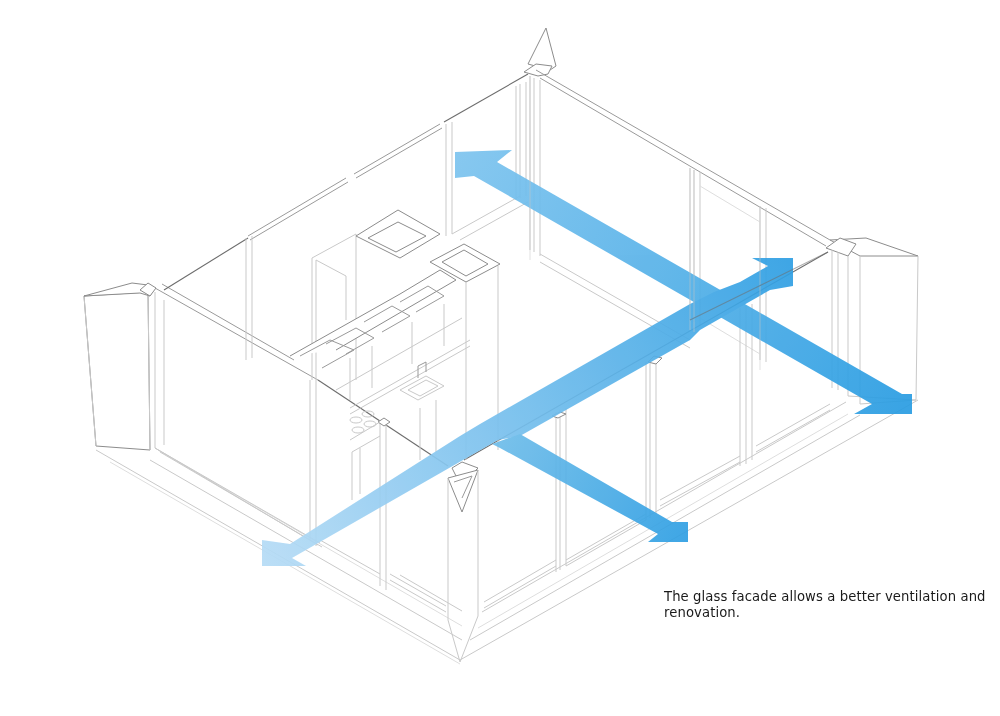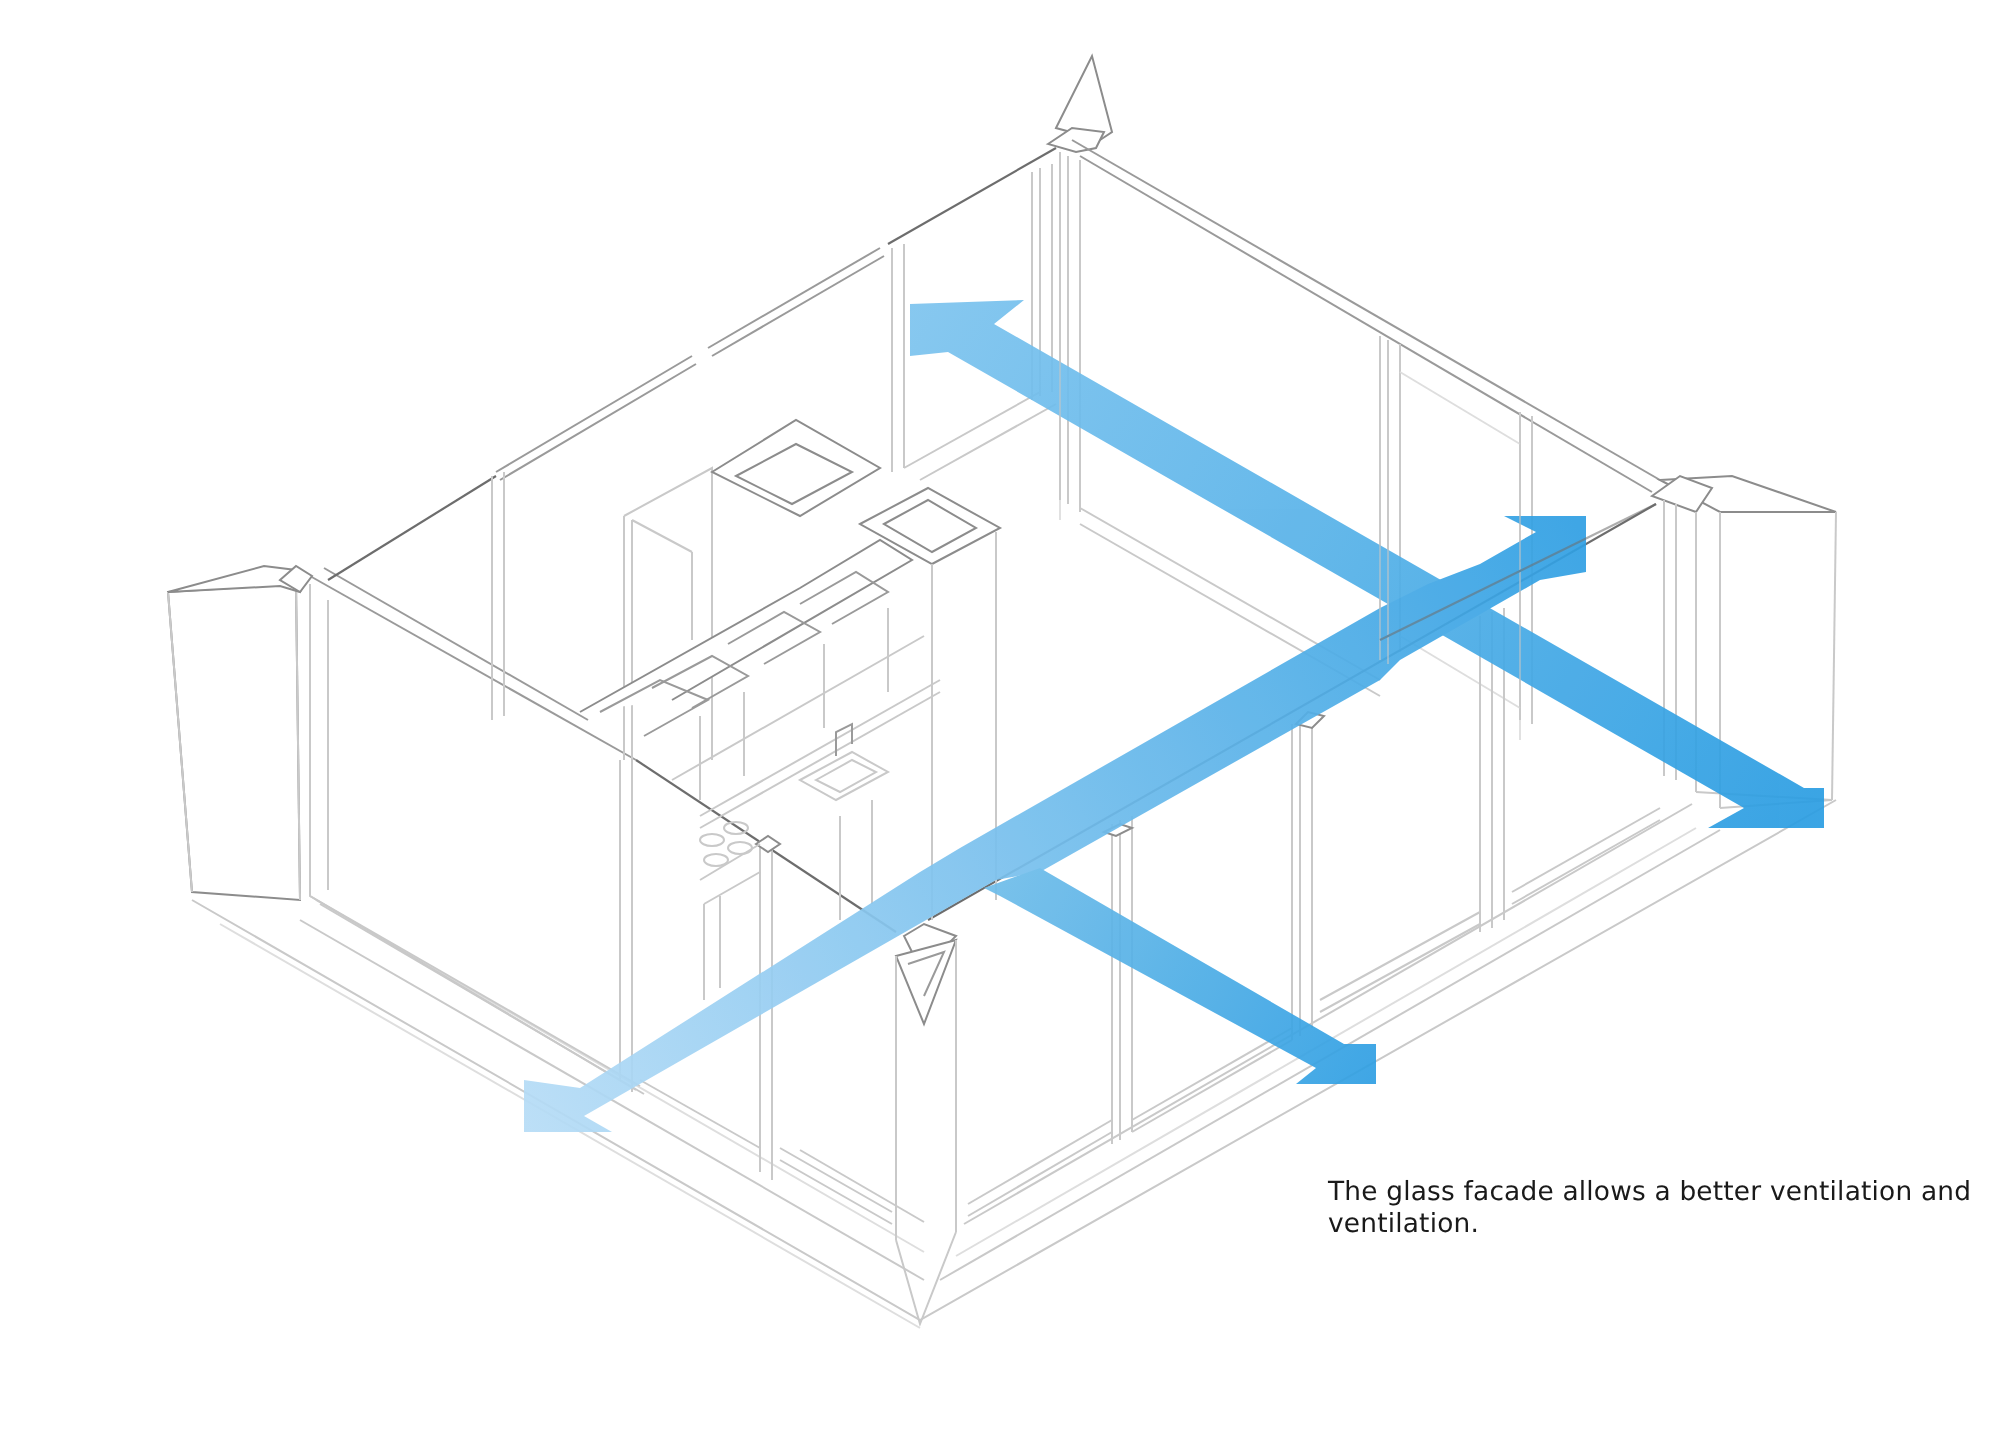--- a/index.html
+++ b/index.html
@@ -229,14 +229,14 @@
     <line class="ln" x1="690" y1="168" x2="690" y2="330"></line>
     <line class="ln" x1="694" y1="170" x2="694" y2="332"></line>
     <line class="ln" x1="760" y1="206" x2="760" y2="370"></line>
     <line class="ln" x1="530" y1="76" x2="530" y2="260"></line>
     <polyline class="ln3" points="690,320 828,252"></polyline>
   </g>
 </svg>
 
 <div id="caption">
   <span>The glass facade allows a better ventilation and</span>
-  <span>ventilation.</span>
+  <span>renovation.</span>
 </div>
 
 </body></html>

